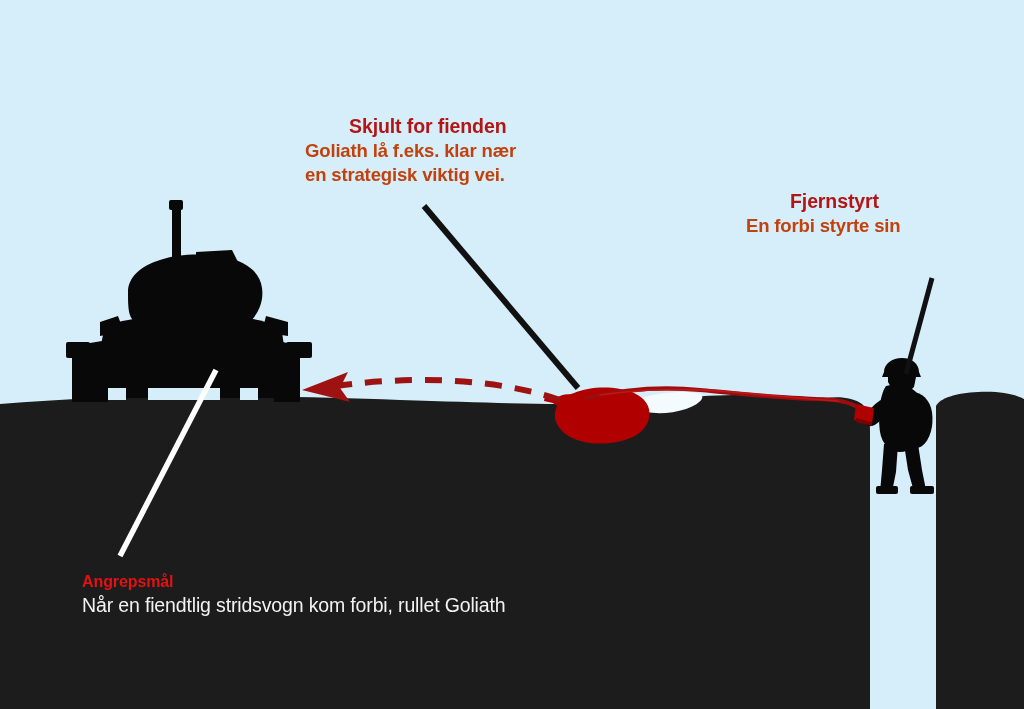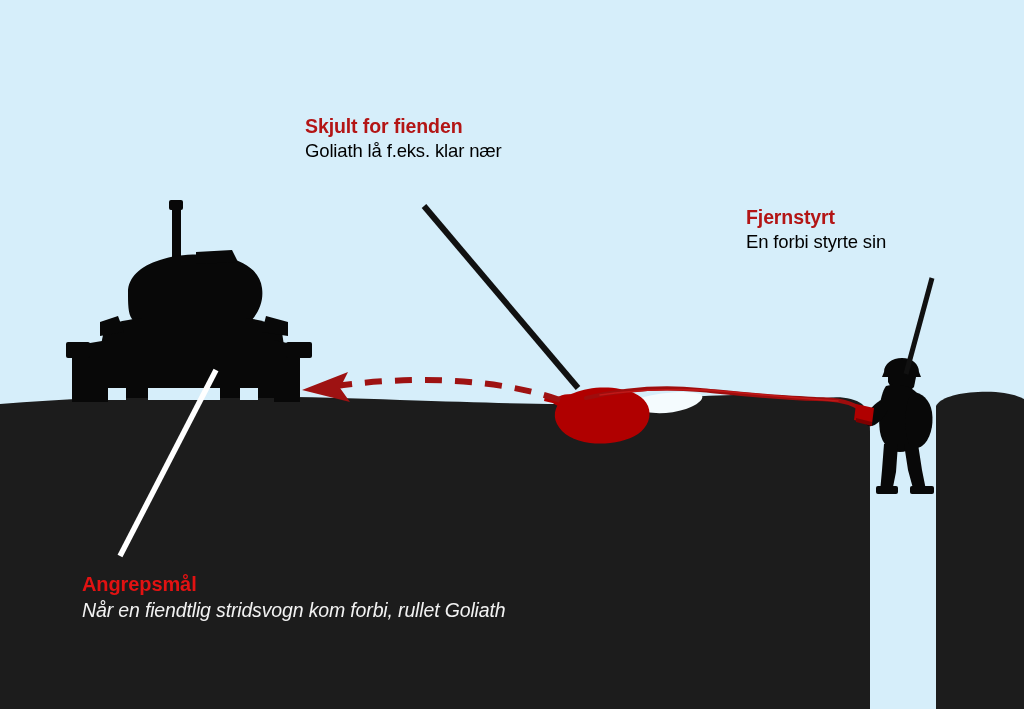--- a/index.html
+++ b/index.html
@@ -38,30 +38,30 @@
     margin: 0 0 1px 0;
     white-space: nowrap;
   }
   .callout .body-line {
     font-size: 18.5px;
     line-height: 1.28;
     letter-spacing: -0.15px;
     white-space: nowrap;
   }
   
-  .callout.on-sky .heading { color: #b31515; }
-  .callout.on-sky .body-line { color: #000000; }
+  .callout.on-sky .heading { color: #b31515; margin-left: 44px; }
+  .callout.on-sky .body-line { color: #c2410c; font-weight: bold; }
   
   .callout.on-ground .heading { color: #e21212; }
-  .callout.on-ground .body-line { color: #f2f2f2; font-style: italic; }
+  .callout.on-ground .body-line { color: #f2f2f2; }
 
   #callout-hidden { left: 305px; top: 115px; }
-  #callout-remote { left: 746px; top: 206px; }
+  #callout-remote { left: 746px; top: 190px; }
   #callout-target { left: 82px; top: 573px; }
-  #callout-target .heading { font-size: 20px; }
+  #callout-target .heading { font-size: 16px; }
   #callout-target .body-line { font-size: 19.5px; line-height: 1.33; }
 </style>
 </head>
 <body>
 
 <div id="scene">
 
   <svg class="layer" viewBox="0 0 1024 709" preserveAspectRatio="none" aria-hidden="true">
 
     <path fill="#1c1c1c" d="M0,404
@@ -200,20 +200,21 @@
 
   <svg class="layer" viewBox="0 0 1024 709" preserveAspectRatio="none" aria-hidden="true">
     <line x1="424" y1="206" x2="578" y2="388" stroke="#111111" stroke-width="6" stroke-linecap="butt"></line>
     <line x1="932" y1="278" x2="906" y2="374" stroke="#111111" stroke-width="5" stroke-linecap="butt"></line>
     <line x1="120" y1="556" x2="216" y2="370" stroke="#ffffff" stroke-width="5.5" stroke-linecap="butt"></line>
   </svg>
 
   <div class="callout on-sky" id="callout-hidden">
     <div class="heading">Skjult for fienden</div>
     <div class="body-line">Goliath lå f.eks. klar nær</div>
+    <div class="body-line">en strategisk viktig vei.</div>
   </div>
 
   <div class="callout on-sky" id="callout-remote">
     <div class="heading">Fjernstyrt</div>
     <div class="body-line">En forbi styrte sin</div>
   </div>
 
   <div class="callout on-ground" id="callout-target">
     <div class="heading">Angrepsmål</div>
     <div class="body-line">Når en fiendtlig stridsvogn kom forbi, rullet Goliath</div>

